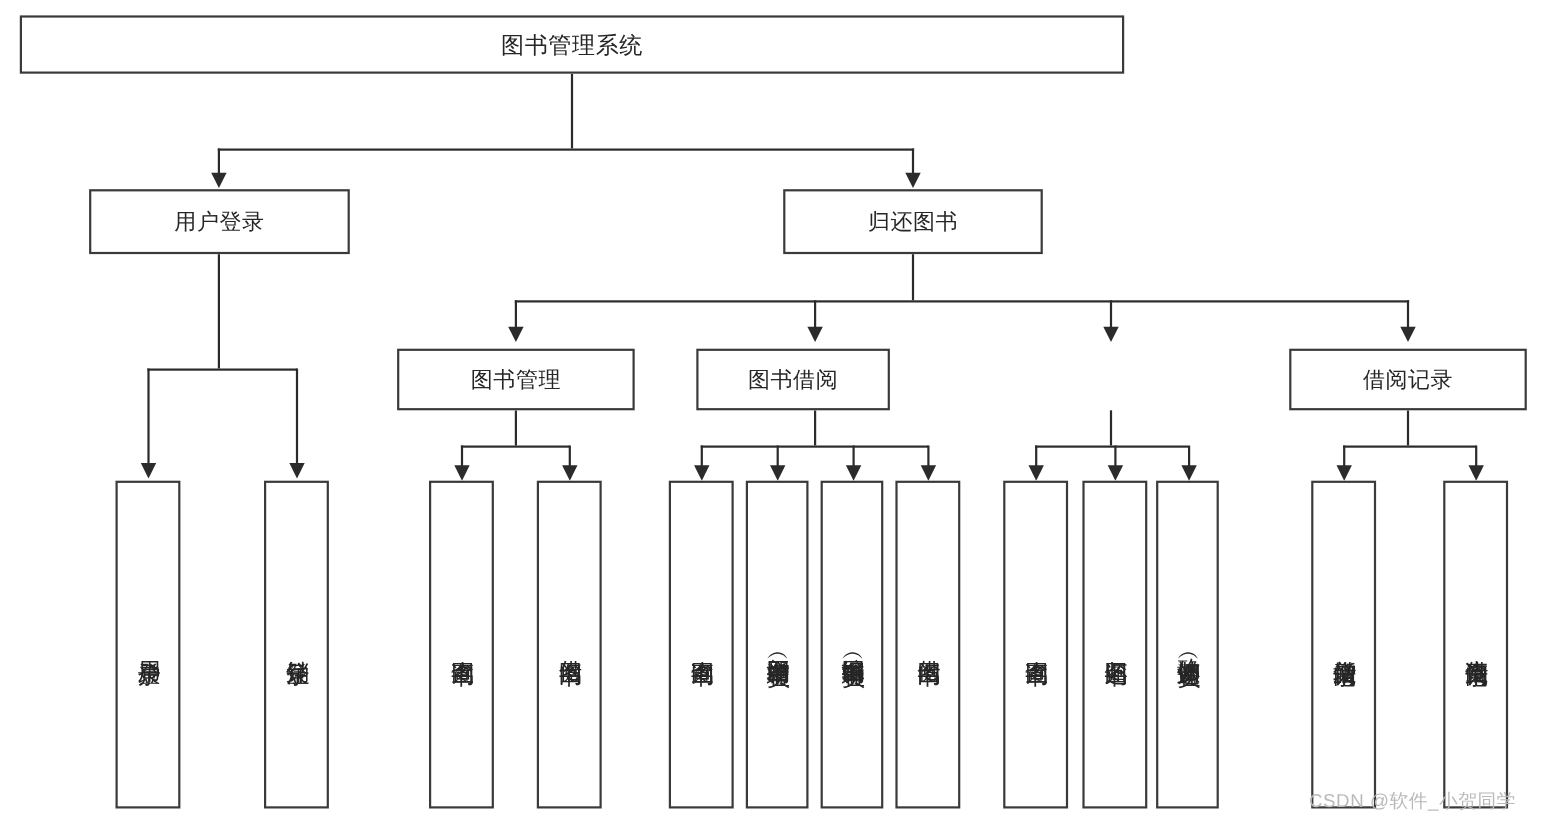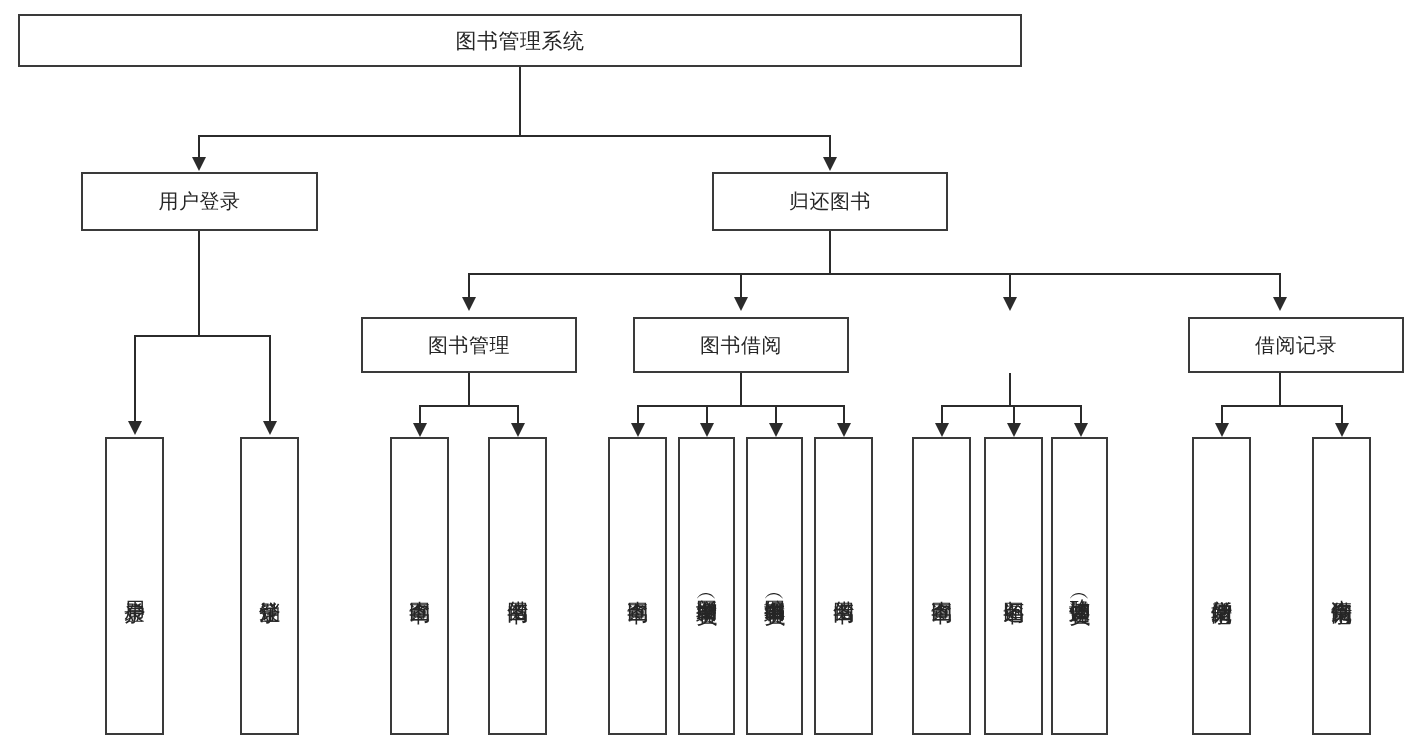--- a/index.html
+++ b/index.html
@@ -148,24 +148,24 @@
   <div class="node branch" style="left:81px; top:172px; width:237px; height:59px;">
     <span class="label">用户登录</span>
   </div>
   <div class="node branch" style="left:712px; top:172px; width:236px; height:59px;">
     <span class="label">归还图书</span>
   </div>
 
   <div class="node branch" style="left:361px; top:317px; width:216px; height:56px;">
     <span class="label">图书管理</span>
   </div>
-  <div class="node branch" style="left:633px; top:317px; width:216px; height:56px;">
+  <div class="node branch" style="left:633px; top:317px; width:176px; height:56px;">
     <span class="label">图书借阅</span>
   </div>
-  <div class="node branch" style="left:1172px; top:317px; width:216px; height:56px;margin-left:16px;">
+  <div class="node branch" style="left:1172px; top:317px; width:216px; height:56px;">
     <span class="label">借阅记录</span>
   </div>
 
   <div class="node leaf" style="left:105px; top:437px; width:59px; height:298px;">
     <span class="label">用户登录</span>
   </div>
   <div class="node leaf" style="left:240px; top:437px; width:59px; height:298px;">
     <span class="label">注销登录</span>
   </div>
 
@@ -199,14 +199,15 @@
     <span class="label">确认归还（管理员）</span>
   </div>
 
   <div class="node leaf" style="left:1192px; top:437px; width:59px; height:298px;">
     <span class="label">新增借阅记录</span>
   </div>
   <div class="node leaf" style="left:1312px; top:437px; width:59px; height:298px;">
     <span class="label">查询借阅记录</span>
   </div>
 
+  <div id="watermark" style="left:1190px; top:717px;">CSDN @软件_小贺同学</div>
 
 </div>
 
 </body></html>

